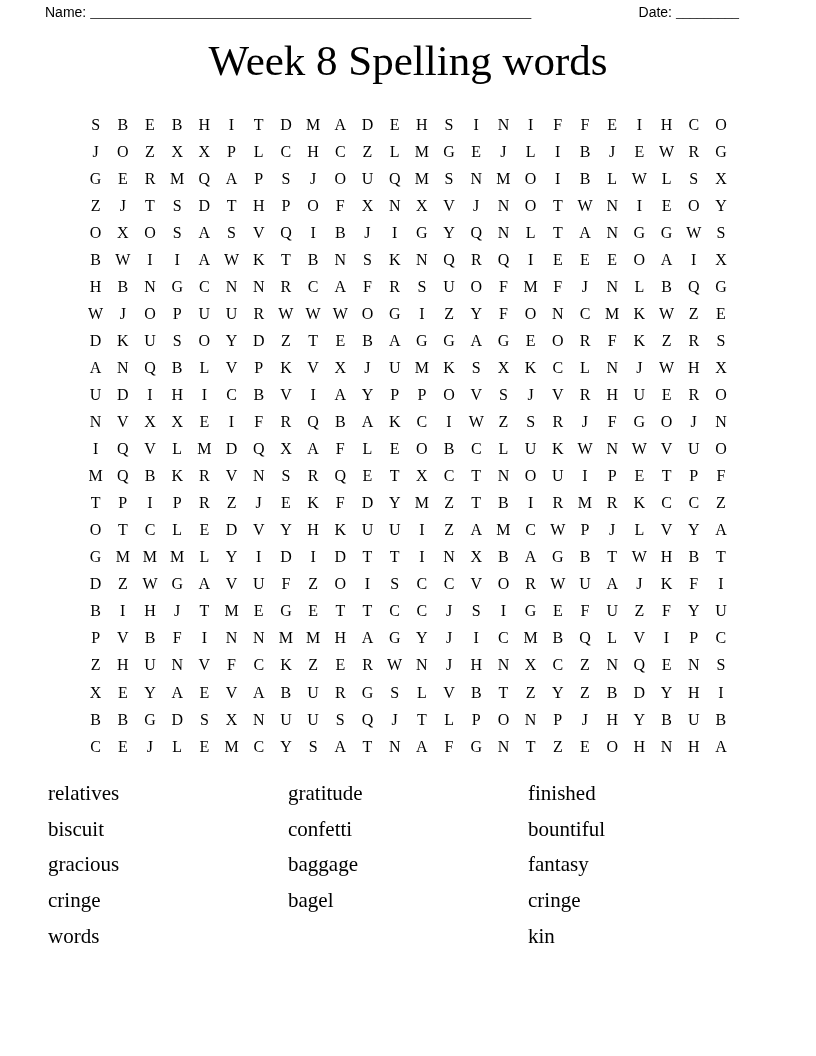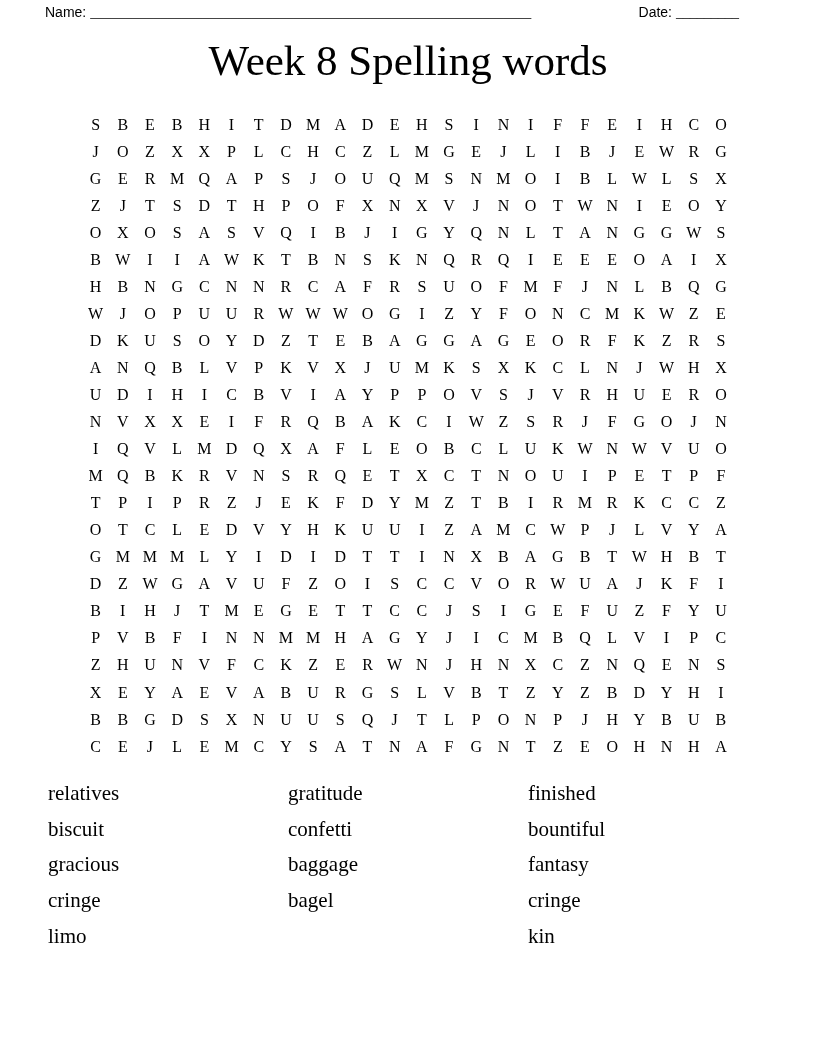--- a/index.html
+++ b/index.html
@@ -669,21 +669,21 @@
       <span class="cell">H</span>
       <span class="cell">A</span>
     </div>
 
   <div class="words" id="word-list">
       <div class="word-col">
         <div class="word">relatives</div>
         <div class="word">biscuit</div>
         <div class="word">gracious</div>
         <div class="word">cringe</div>
-        <div class="word">limo</div>
+        <div class="word">words</div>
       </div>
       <div class="word-col">
         <div class="word">gratitude</div>
         <div class="word">confetti</div>
         <div class="word">baggage</div>
         <div class="word">bagel</div>
       </div>
       <div class="word-col">
         <div class="word">finished</div>
         <div class="word">bountiful</div>

